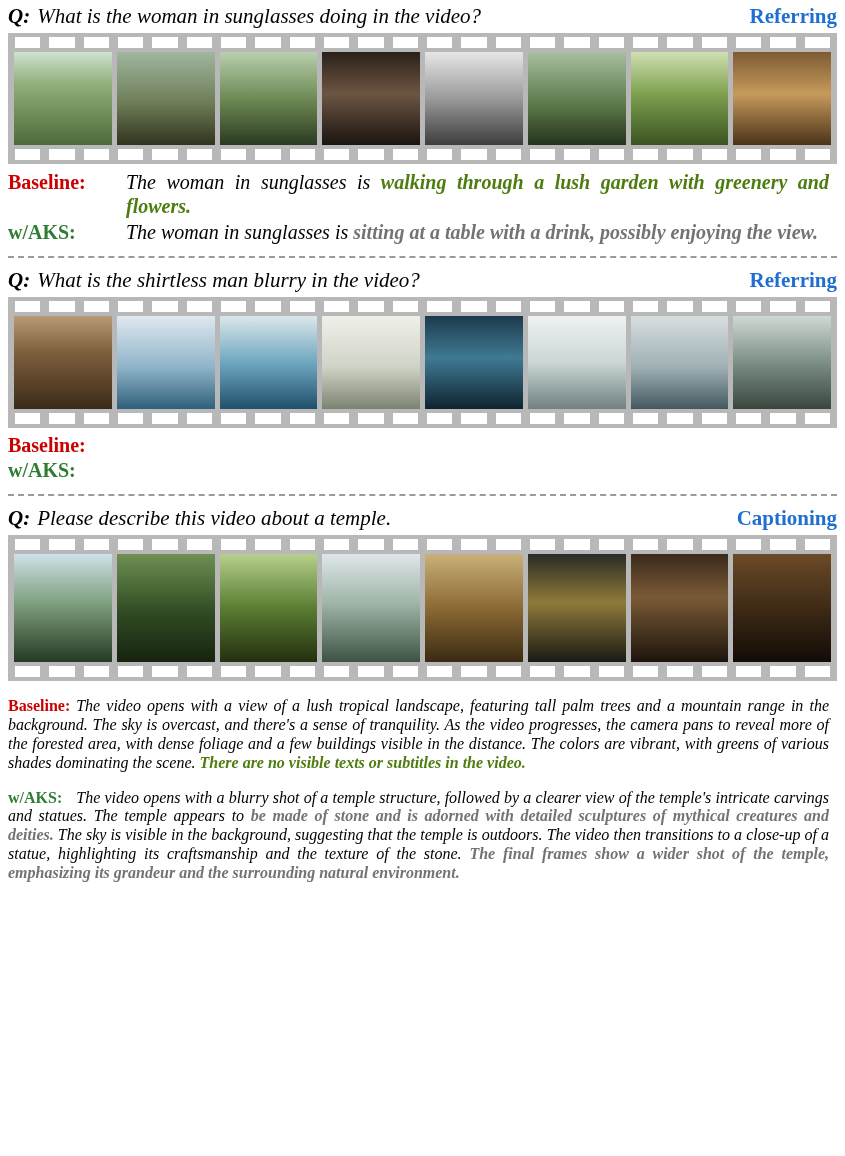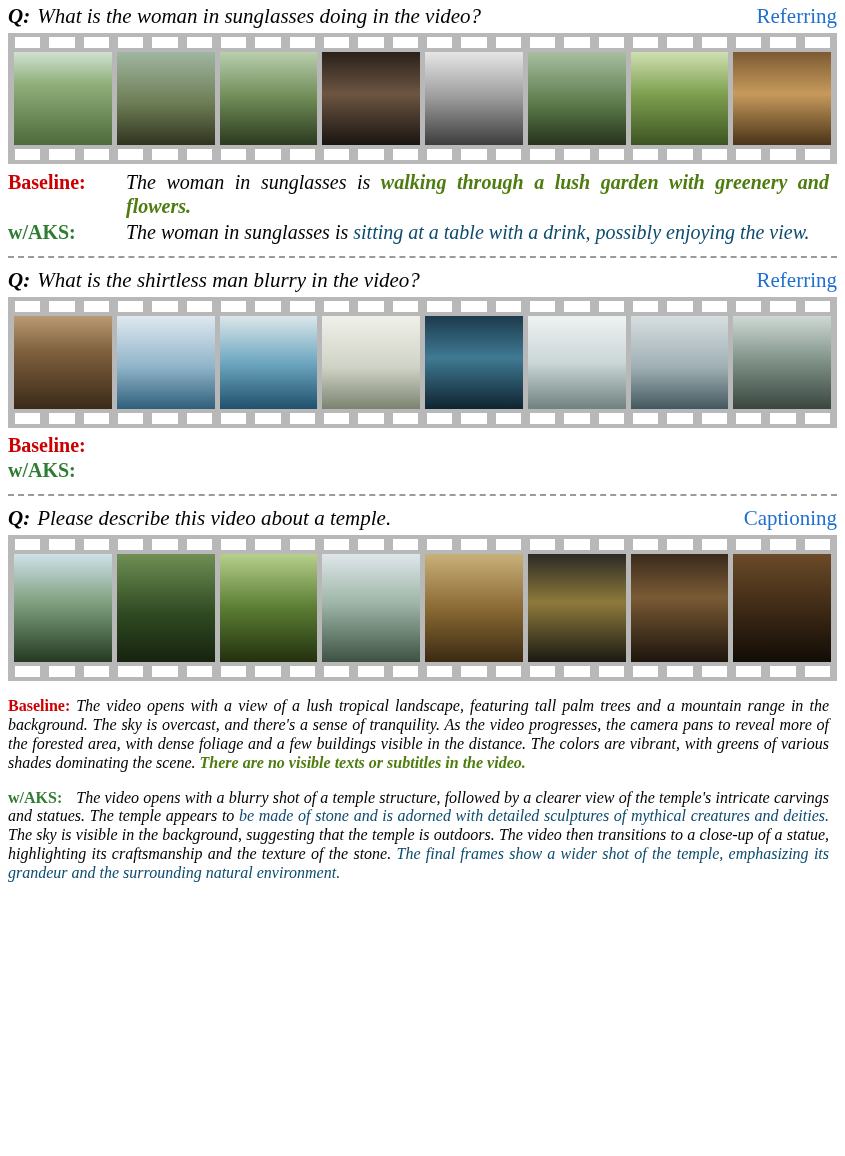--- a/index.html
+++ b/index.html
@@ -39,21 +39,21 @@
     font-weight: bold;
     font-size: 21px;
     line-height: 1;
   }
   .q-text {
     font-style: italic;
     font-size: 21px;
     line-height: 1.05;
   }
   .q-tag {
-    font-weight: normal;
+    font-weight: bold;
     font-size: 21px;
     color: #1f6fd0;
     white-space: nowrap;
   }
 
   
   .filmstrip {
     background: #b8b8b8;
     padding: 0;
     width: 829px;
@@ -159,22 +159,22 @@
     font-size: 20px;
     line-height: 1.2;
     text-align: justify;
     flex: 1 1 auto;
   }
   .hl-red {
     color: #4d7c0f;
     font-weight: bold;
   }
   .hl-green {
-    color: #0c4a6e;
-    font-weight: normal;
+    color: #737373;
+    font-weight: bold;
   }
 
   
   .ans-para {
     font-style: italic;
     font-size: 16px;
     line-height: 1.18;
     text-align: justify;
     margin-bottom: 3px;
   }

